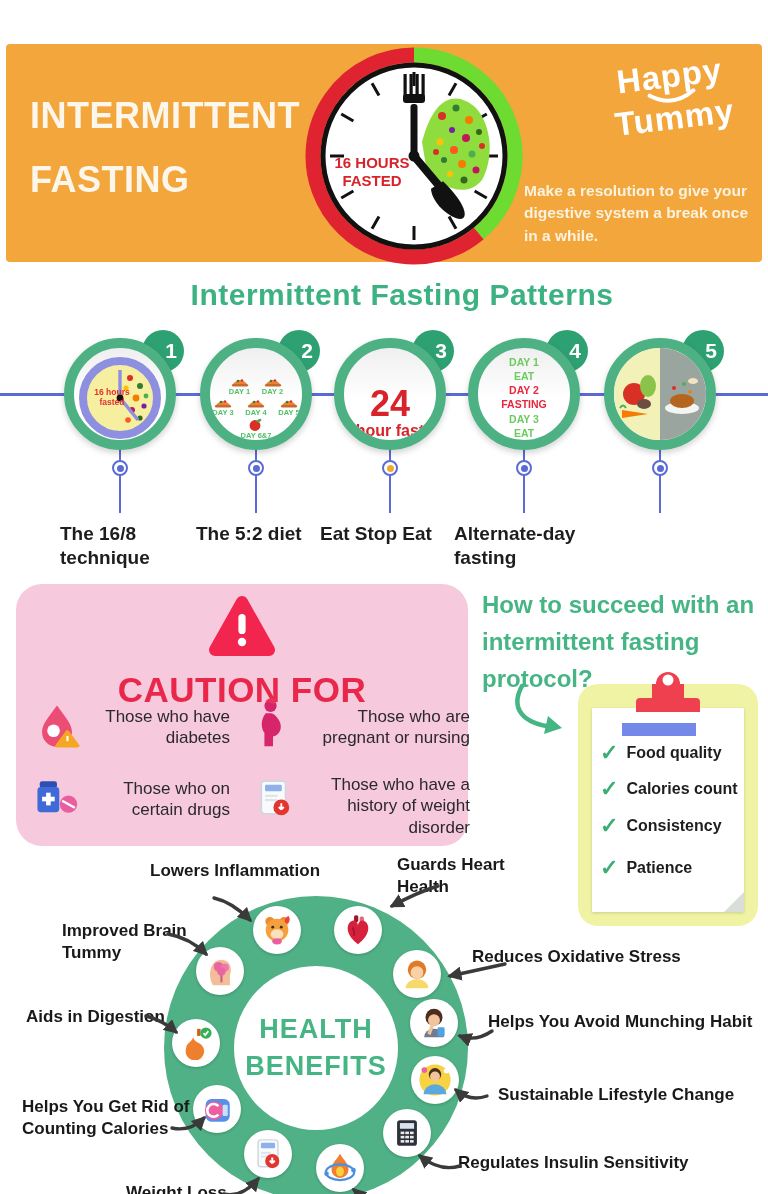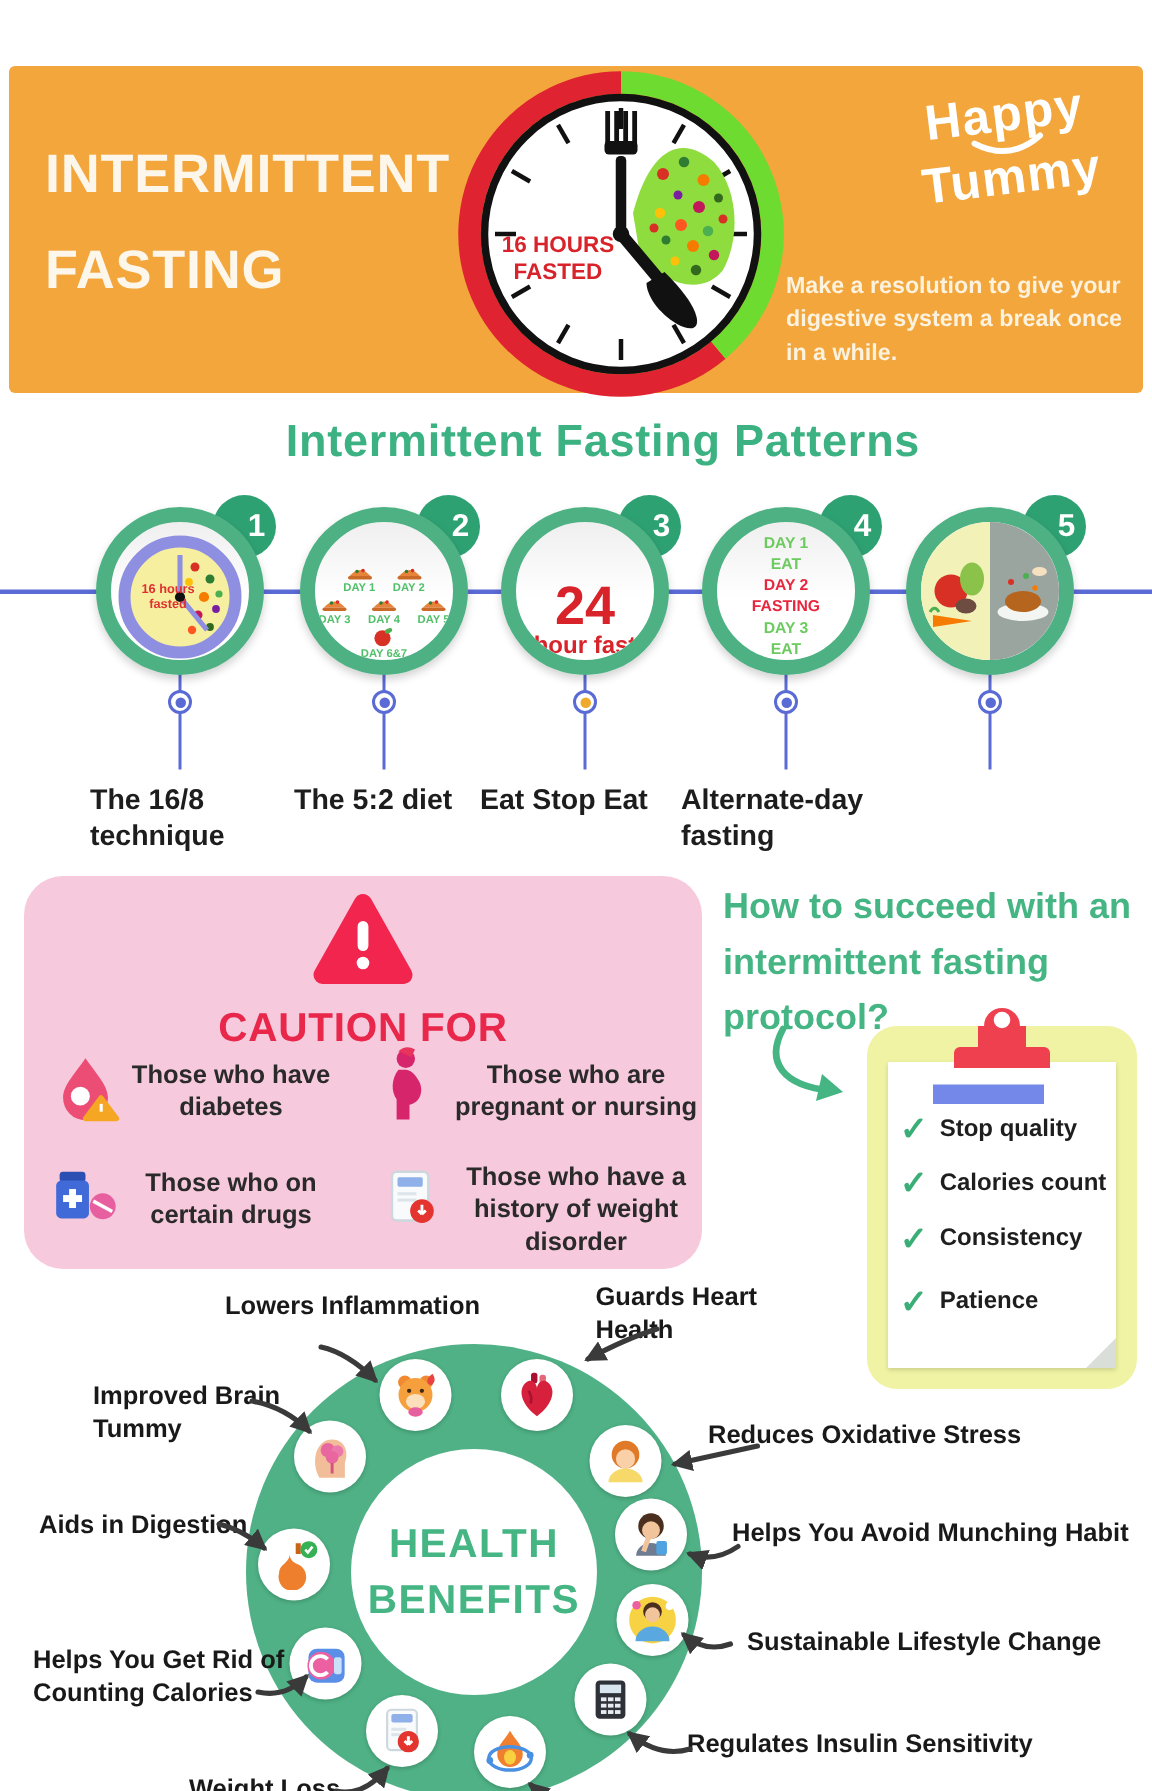--- a/index.html
+++ b/index.html
@@ -44,23 +44,23 @@
   .p4 .fast { color: #E8273E; }
   
   .p5 { position: absolute; inset: 0; display: flex; }
   .p5 .half { width: 50%; height: 100%; position: relative; }
   .p5 .half.l { background: #F2F2B8; }
   .p5 .half.r { background: #9BA5A0; }
 
   
   .caution { position: absolute; left: 16px; top: 548px; width: 452px; height: 262px; background: #F7C9DD; border-radius: 26px; }
   .caution-tri { position: absolute; left: 50%; top: 8px; transform: translateX(-50%); }
-  .caution-title { position: absolute; top: 86px; width: 100%; text-align: center; color: #E8274B; font-size: 27px; font-weight: bold; letter-spacing: .5px; }
+  .caution-title { position: absolute; top: 86px; width: 100%; text-align: center; color: #E8274B; font-size: 35px; font-weight: bold; letter-spacing: .5px; }
   .citem-icon { position: absolute; }
-  .citem-text { position: absolute; font-size: 17px; font-weight: bold; color: #2A2A2A; text-align: center; line-height: 1.25; }
+  .citem-text { position: absolute; font-size: 17px; font-weight: normal; color: #2A2A2A; text-align: right; line-height: 1.25; }
 
   
   .succeed-title { position: absolute; left: 482px; top: 550px; width: 282px; color: #45B584; font-size: 24px; font-weight: bold; line-height: 1.55; }
   .succeed-arrow { position: absolute; left: 506px; top: 646px; }
   .clipboard { position: absolute; left: 578px; top: 648px; width: 180px; height: 242px; background: #EFF3A3; border-radius: 20px; z-index: 2; }
   .clipboard .paper { position: absolute; left: 14px; right: 14px; top: 24px; bottom: 14px; background: #fff; box-shadow: 0 1px 3px rgba(0,0,0,.15); }
   .clipboard .fold { position: absolute; right: 14px; bottom: 14px; width: 0; height: 0; border-style: solid; border-width: 0 0 20px 20px; border-color: transparent transparent #D9DED9 transparent; }
   .clipboard .clip { position: absolute; left: 50%; top: -16px; transform: translateX(-50%); }
   .clipboard .bluebar { position: absolute; left: 44px; top: 39px; width: 74px; height: 13px; background: #7388E8; }
   .clip-row { position: absolute; left: 22px; display: flex; align-items: center; gap: 8px; }
@@ -378,21 +378,21 @@
     <div class="fold"></div>
     <svg class="clip" width="84" height="48" viewBox="0 0 84 48">
       <path d="M26,16 h32 v24 h-32 z" fill="#EF4050"></path>
       <path d="M14,30 h56 a4,4 0 0 1 4,4 v10 h-64 v-10 a4,4 0 0 1 4,-4 z" fill="#EF4050"></path>
       <path d="M30,16 a12,12 0 0 1 24,0 z" fill="#EF4050"></path>
       <circle cx="42" cy="12" r="5.5" fill="#fff"></circle>
     </svg>
     <div class="bluebar"></div>
     <div class="clip-row" style="top:58px">
         <span class="tick">✓</span>
-        <span class="txt">Stop quality</span>
+        <span class="txt">Food quality</span>
       </div>
     <div class="clip-row" style="top:94px">
         <span class="tick">✓</span>
         <span class="txt">Calories count</span>
       </div>
     <div class="clip-row" style="top:131px">
         <span class="tick">✓</span>
         <span class="txt">Consistency</span>
       </div>
     <div class="clip-row" style="top:173px">

